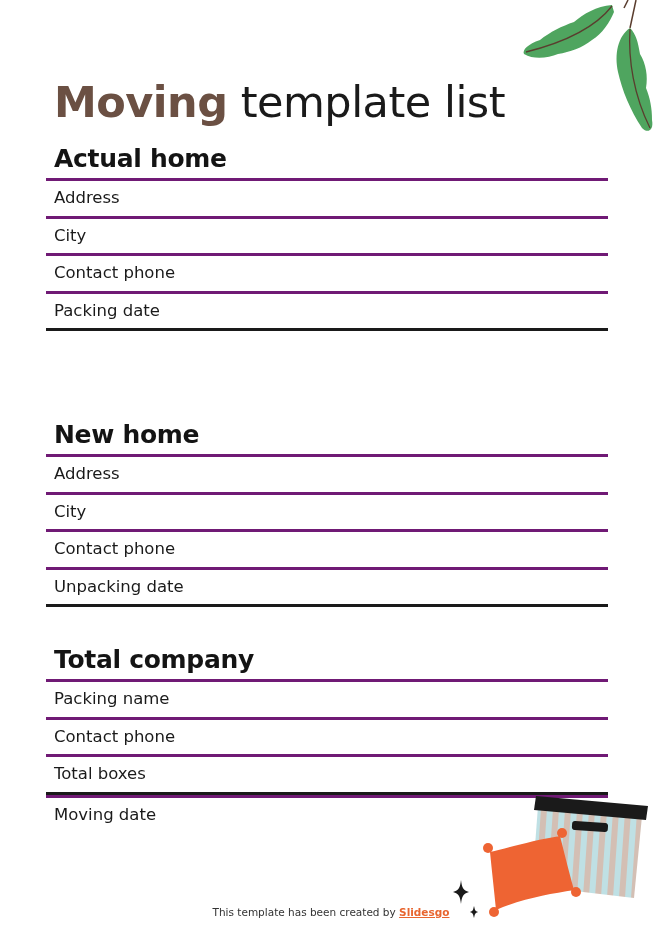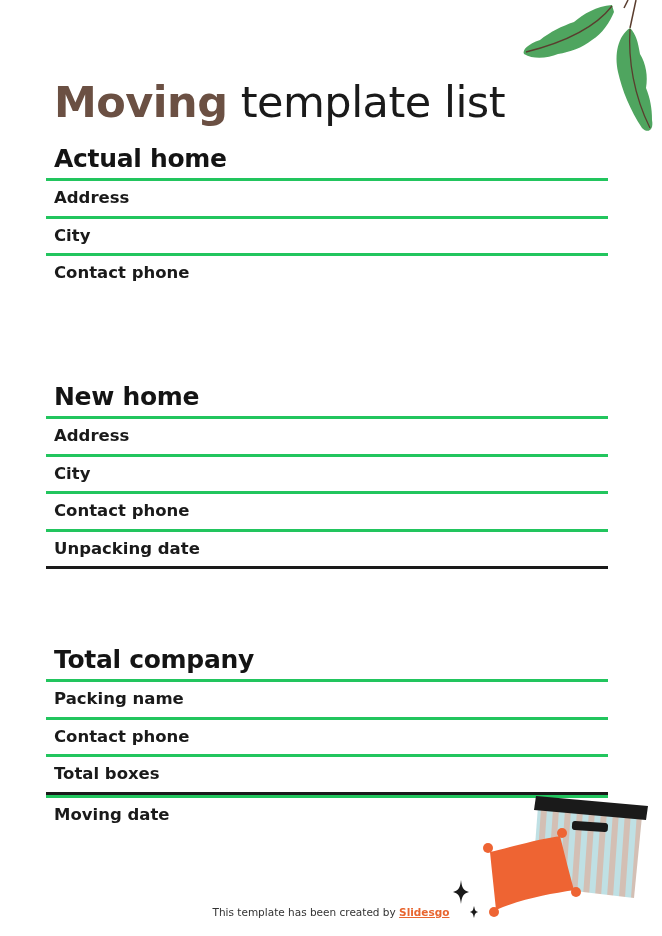--- a/index.html
+++ b/index.html
@@ -18,24 +18,24 @@
     .title .accent { font-weight: bold; color: #6b5043; text-align: right; }
     .title .rest { color: #1a1a1a; }
     .section { position: absolute; left: 46px; width: 562px; }
     .section-heading {
       margin: 0; padding-left: 8px;
       font-family: "DejaVu Sans", sans-serif; font-weight: bold;
       font-size: 25px; line-height: 38px; height: 38px;
       letter-spacing: -0.3px; color: #141414;
     }
     .row {
-      border-top: 3px solid #22c55e;
+      border-top: 3px solid #701a75;
       height: 34.5px; box-sizing: content-box;
       padding-left: 8px;
-      font-family: "DejaVu Sans", sans-serif; font-weight: bold;
+      font-family: "DejaVu Sans", sans-serif; font-weight: normal;
       font-size: 16.5px; line-height: 34px; color: #1a1a1a;
     }
     .row.last { border-bottom: 3px solid #1a1a1a; }
     .footer {
       position: absolute; left: 0; width: 662px; top: 906px;
       text-align: center;
       font-family: "DejaVu Sans", sans-serif; font-size: 10.5px; color: #333;
     }
     .footer a { color: #e8652f; font-weight: bold; text-decoration: underline; }
     .deco { position: absolute; }
@@ -52,23 +52,24 @@
   <path d="M112 29 C110 60 116 96 132 128" stroke="#5a3d2e" stroke-width="1.3" fill="none"></path>
 </svg>
 
 <h1 class="title"><span class="accent">Moving</span> <span class="rest">template list</span></h1>
 
 <div class="section" style="top:140px;">
   <h2 class="section-heading">Actual home</h2>
   <div class="row"><span>Address</span></div>
   <div class="row"><span>City</span></div>
   <div class="row"><span>Contact phone</span></div>
+  <div class="row last"><span>Packing date</span></div>
 </div>
 
-<div class="section" style="top:378px;">
+<div class="section" style="top:416px;">
   <h2 class="section-heading">New home</h2>
   <div class="row"><span>Address</span></div>
   <div class="row"><span>City</span></div>
   <div class="row"><span>Contact phone</span></div>
   <div class="row last"><span>Unpacking date</span></div>
 </div>
 
 <div class="section" style="top:641px;">
   <h2 class="section-heading">Total company</h2>
   <div class="row"><span>Packing name</span></div>

